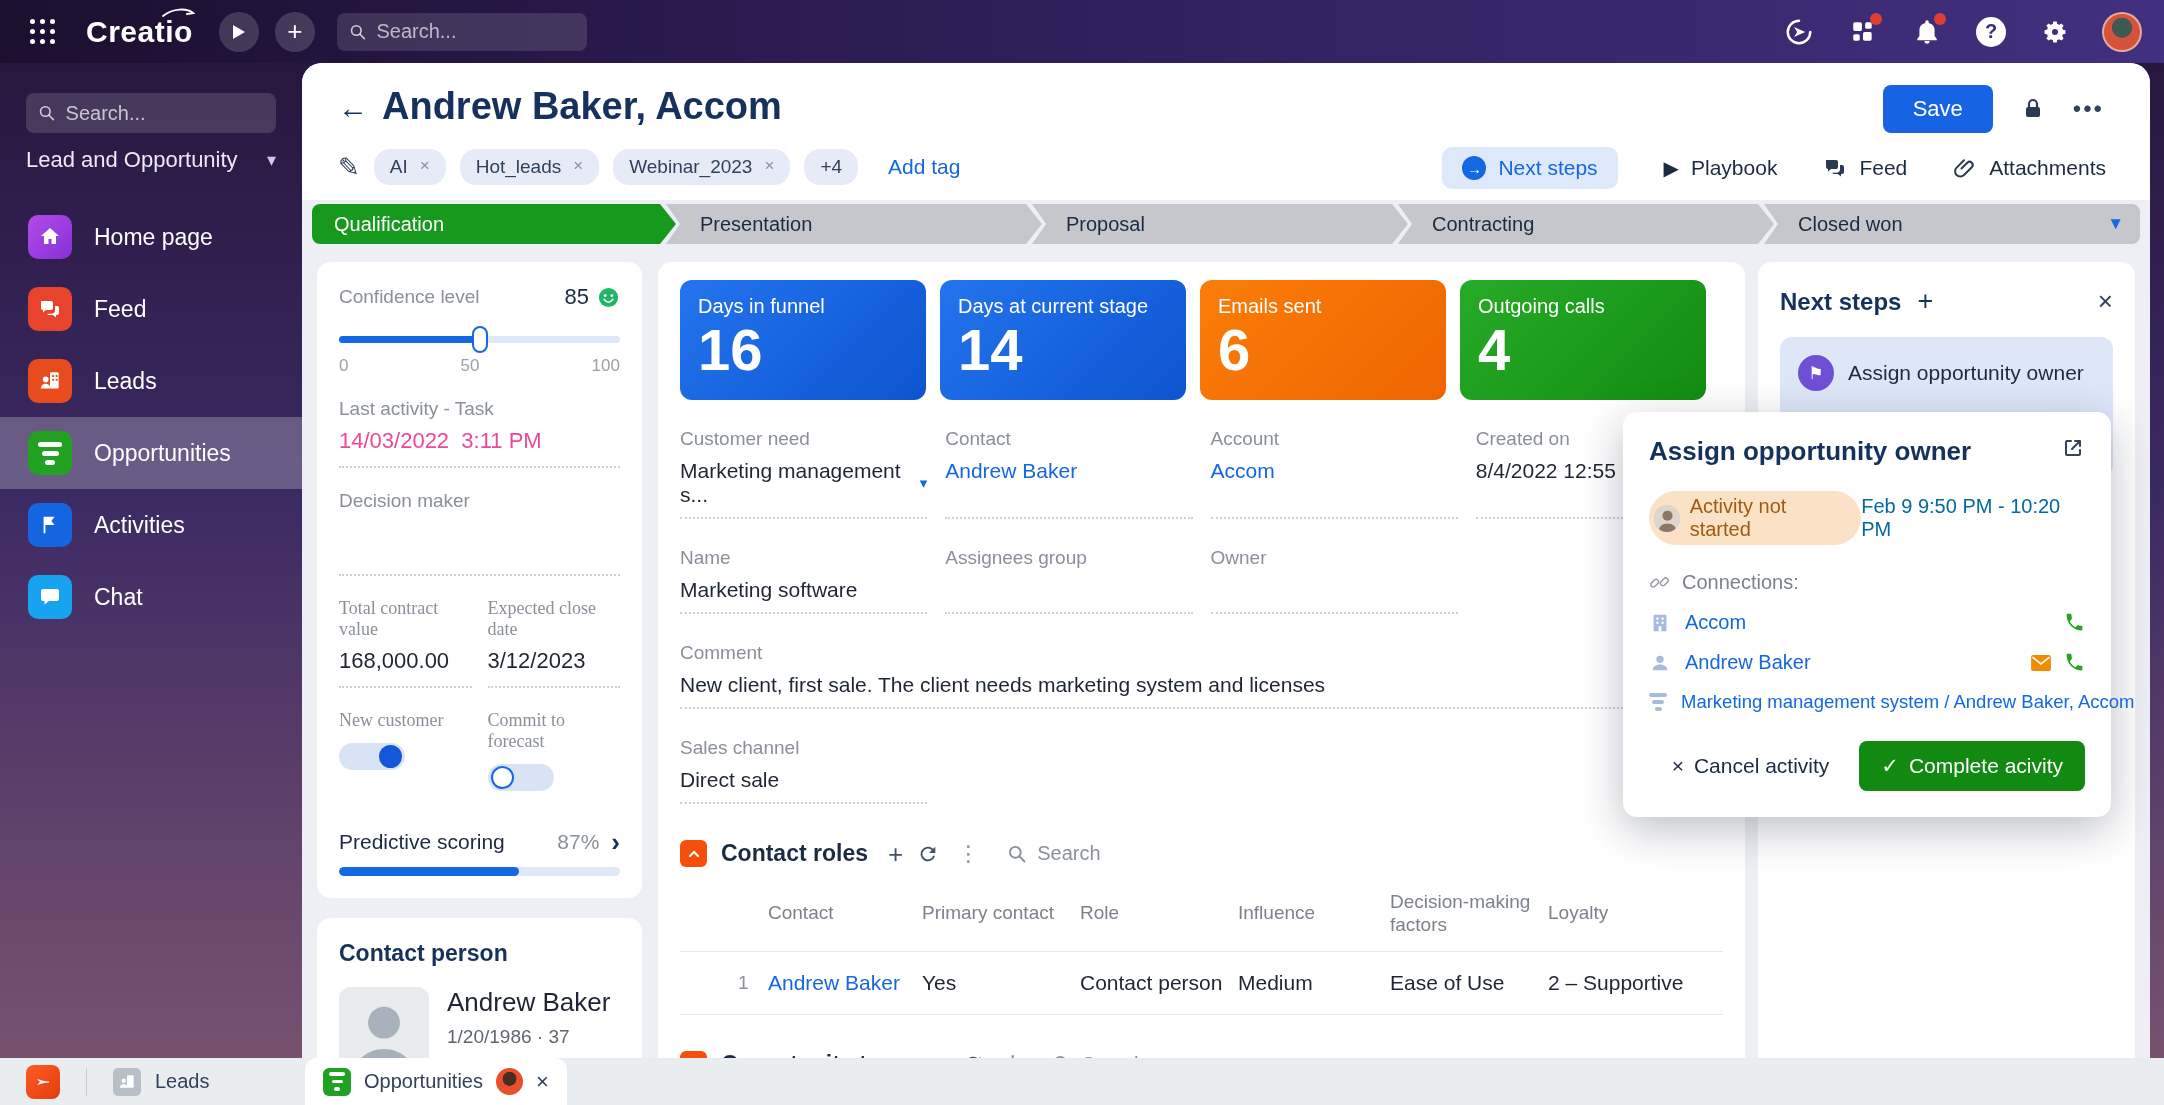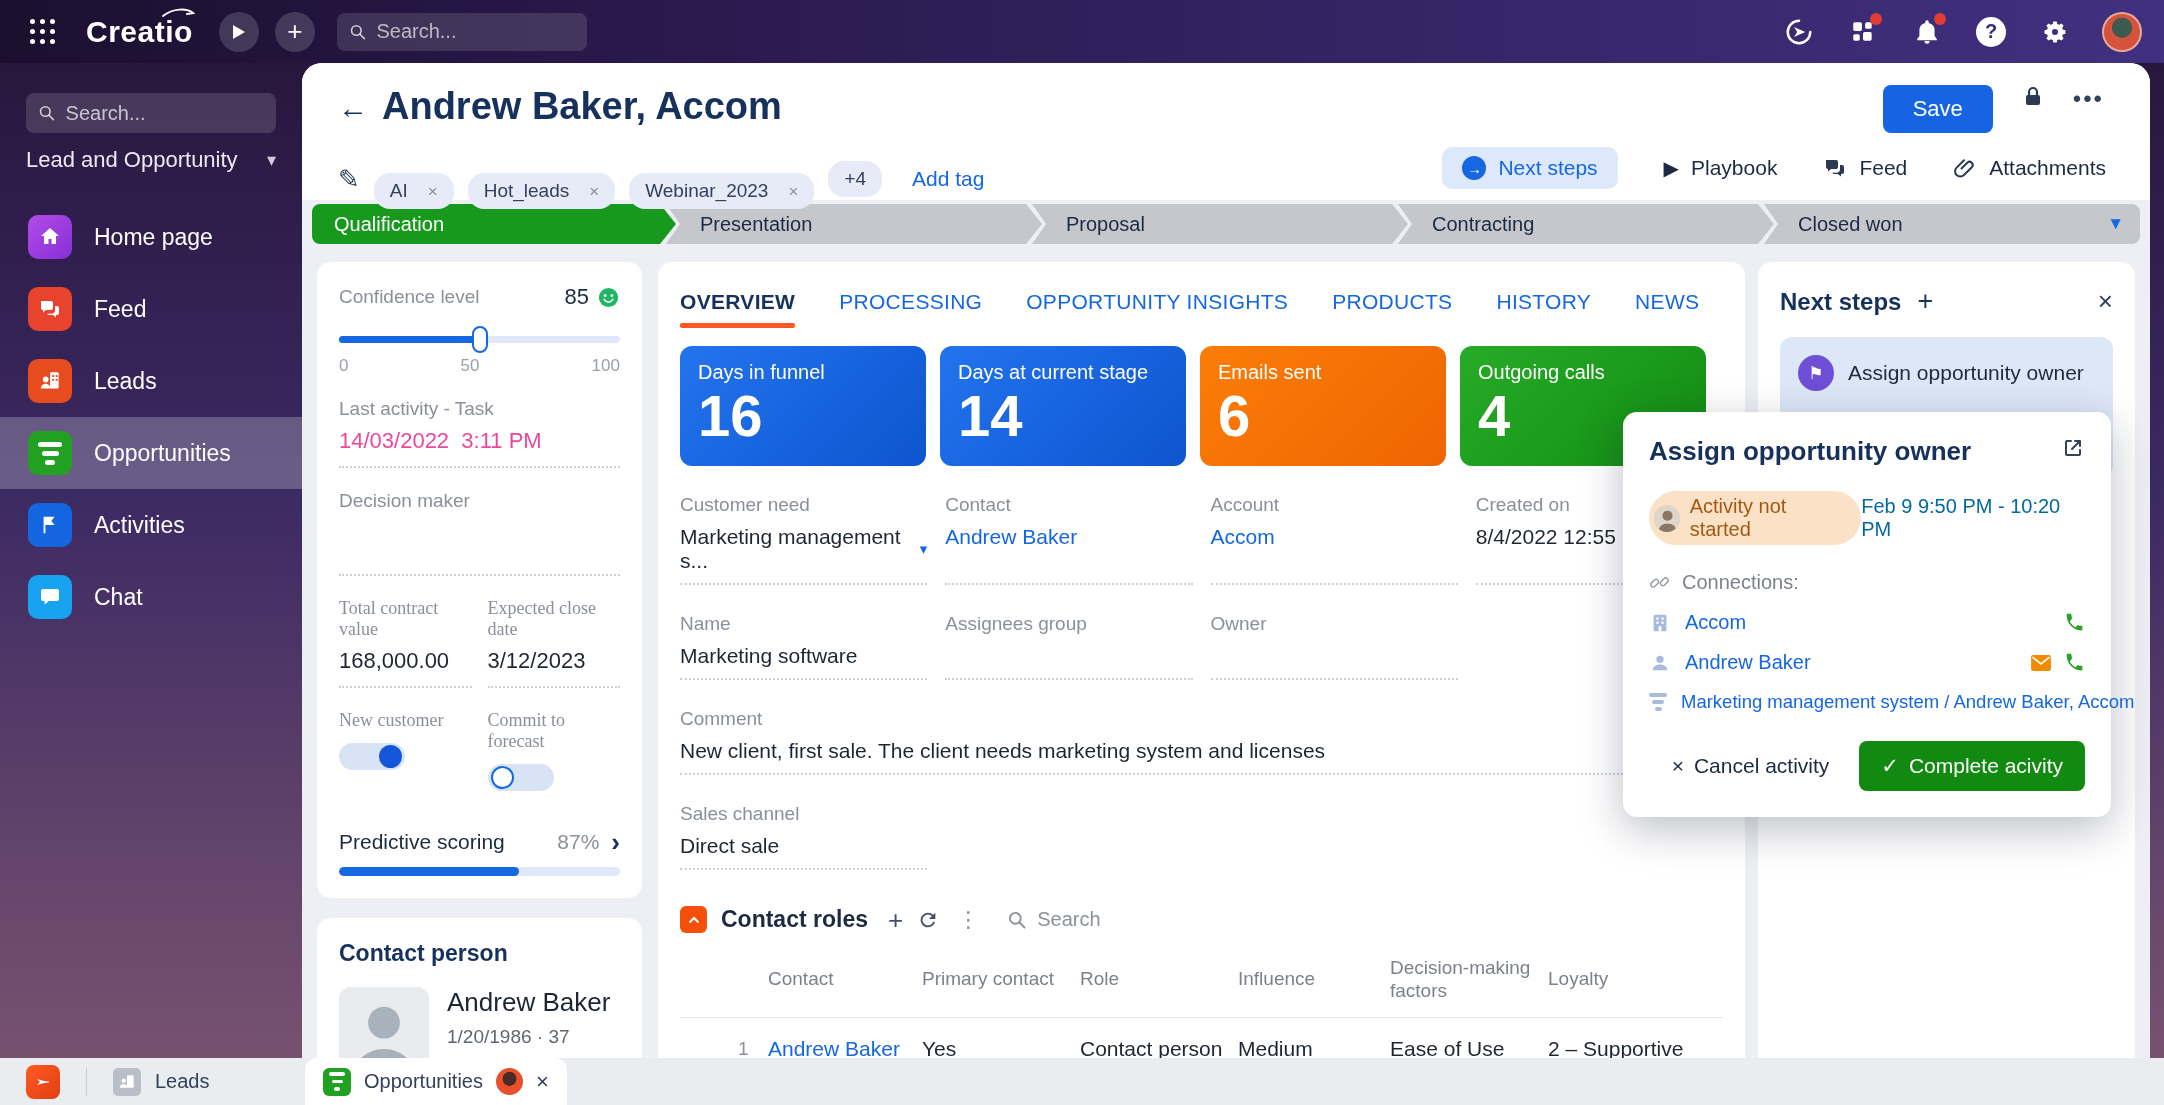--- a/index.html
+++ b/index.html
@@ -60,25 +60,25 @@
 
   
   .window { position:absolute; left:302px; top:63px; width:1848px; height:995px;
     background:#edeff4; border-radius:20px 20px 0 0; overflow:hidden; z-index:10; }
   .win-header { position:absolute; left:0; top:0; width:1848px; height:137px; background:#fff; z-index:20; }
   .back-arrow { position:absolute; left:36px; top:28px; font-size:30px; color:#16325c; cursor:pointer; }
   .page-title { position:absolute; left:80px; top:22px; font-size:38px; font-weight:700; color:#16325c; }
   .tags-row { position:absolute; left:36px; top:86px; display:flex; align-items:center; gap:14px; }
   .tag-pencil { font-size:26px; color:#2b3a52; }
   .tag-pill { background:#e6ebf7; border-radius:16px; padding:7px 16px; font-size:19px; color:#33415c;
-    display:flex; align-items:flex-end; gap:20px;margin-top:24px; }
+    display:flex; align-items:flex-start; gap:12px; }
   .tag-pill .x { color:#8b919b; font-size:17px; cursor:pointer; }
   .tag-more { background:#e6ebf7; border-radius:16px; padding:7px 16px; font-size:19px; color:#33415c; cursor:pointer; }
   .add-tag { color:#1567e2; font-size:21px; margin-left:16px; cursor:pointer; }
-  .hdr-right-top { position:absolute; right:46px; top:22px; display:flex; gap:28px; }
+  .hdr-right-top { position:absolute; right:46px; top:22px; display:flex; align-items:center; gap:28px; }
   .save-btn { background:#1664e3; color:#fff; font-size:22px; border:none; border-radius:8px;
     padding:11px 30px; cursor:pointer; }
   .hdr-dots { font-size:24px; color:#33415c; letter-spacing:2px; cursor:pointer; }
   .hdr-actions { position:absolute; right:44px; top:84px; display:flex; align-items:center; gap:46px; }
   .next-steps-pill { background:#dde9fb; border-radius:10px; padding:9px 20px; display:flex;
     align-items:center; gap:12px; color:#1567e2; font-size:21px; cursor:pointer; }
   .ns-circle { width:24px; height:24px; border-radius:50%; background:#1567e2; color:#fff;
     font-size:15px; display:flex; align-items:center; justify-content:center; }
   .hdr-action { display:flex; align-items:center; gap:12px; font-size:21px; color:#1c2b42; cursor:pointer; }
   .hdr-action .tri { color:#1c2b42; font-size:20px; }
@@ -539,28 +539,20 @@
               <div class="p-name">Andrew Baker</div>
               <div class="p-sub">1/20/1986 · 37</div>
               <div class="p-sub2">2:46 AM · United States</div>
             </div>
           </div>
 
         </div>
       </div>
 
       <div class="central">
-        <div class="tabs">
-          <span class="tab active">OVERVIEW</span>
-          <span class="tab">PROCESSING</span>
-          <span class="tab">OPPORTUNITY INSIGHTS</span>
-          <span class="tab">PRODUCTS</span>
-          <span class="tab">HISTORY</span>
-          <span class="tab">NEWS</span>
-        </div>
 
         <div class="metrics">
           <div class="metric blue">
             <div class="m-label">Days in funnel</div>
             <div class="m-value">16</div>
           </div>
           <div class="metric blue">
             <div class="m-label">Days at current stage</div>
             <div class="m-value">14</div>
           </div>

